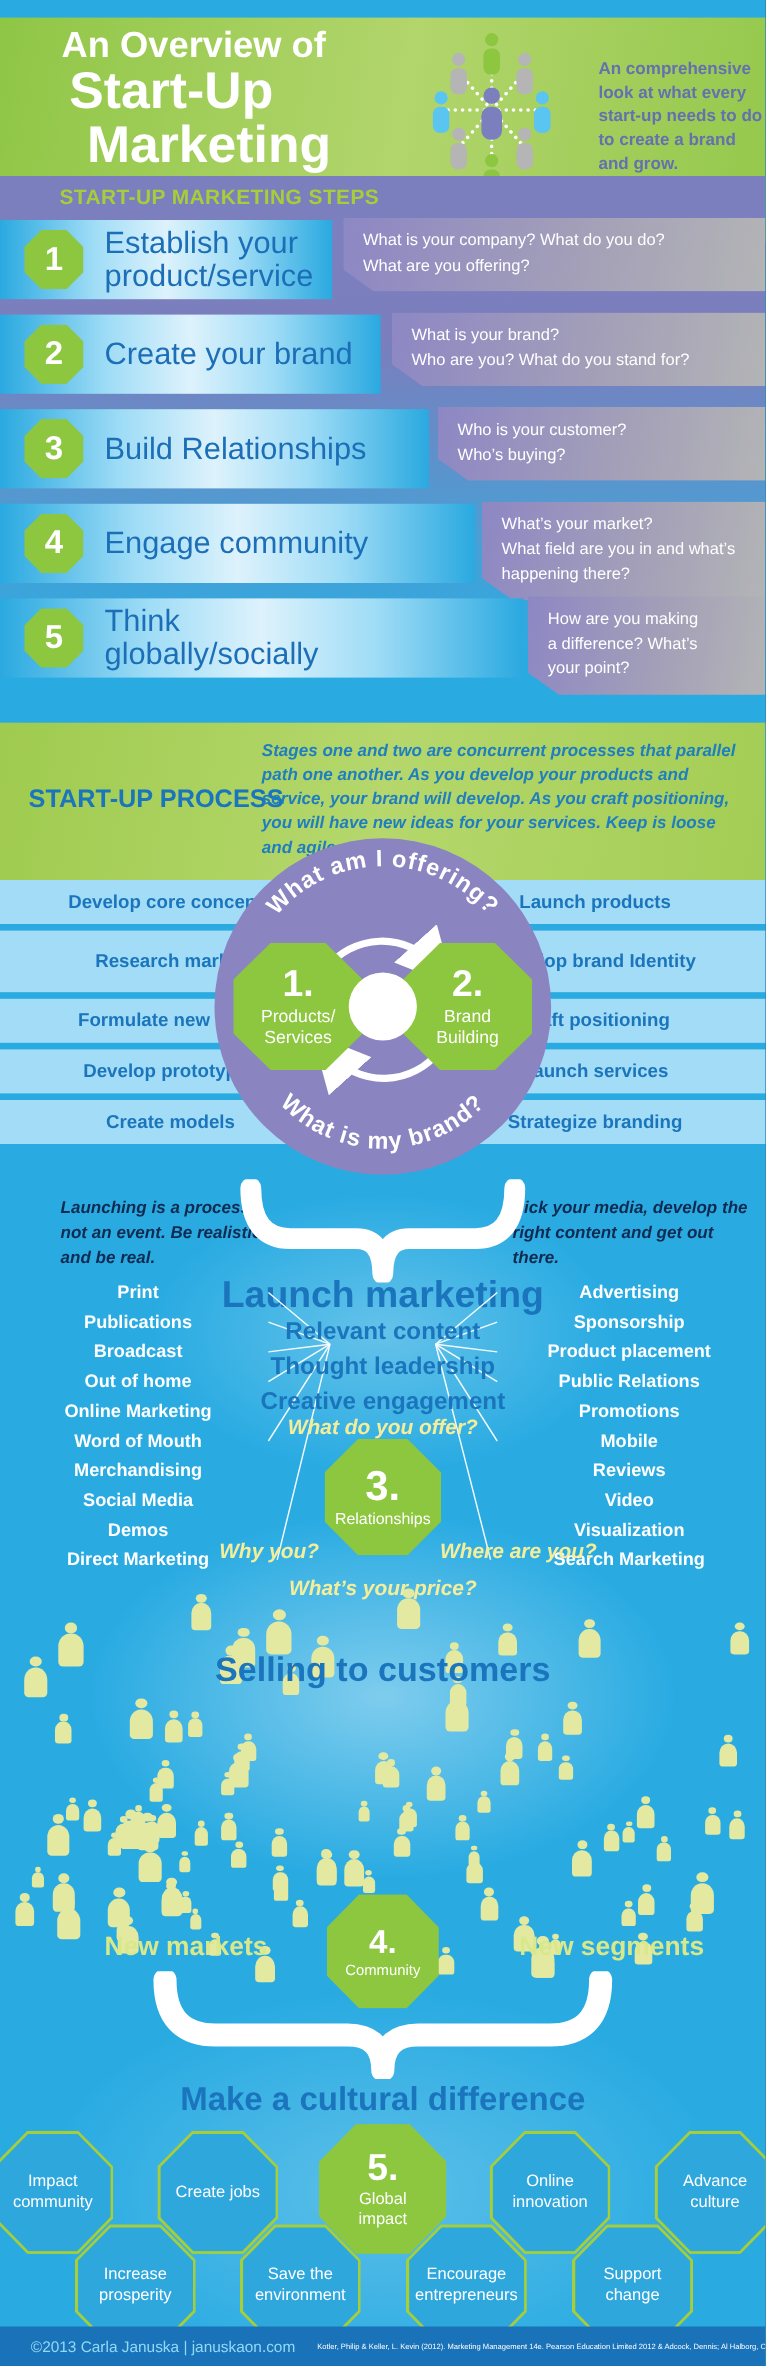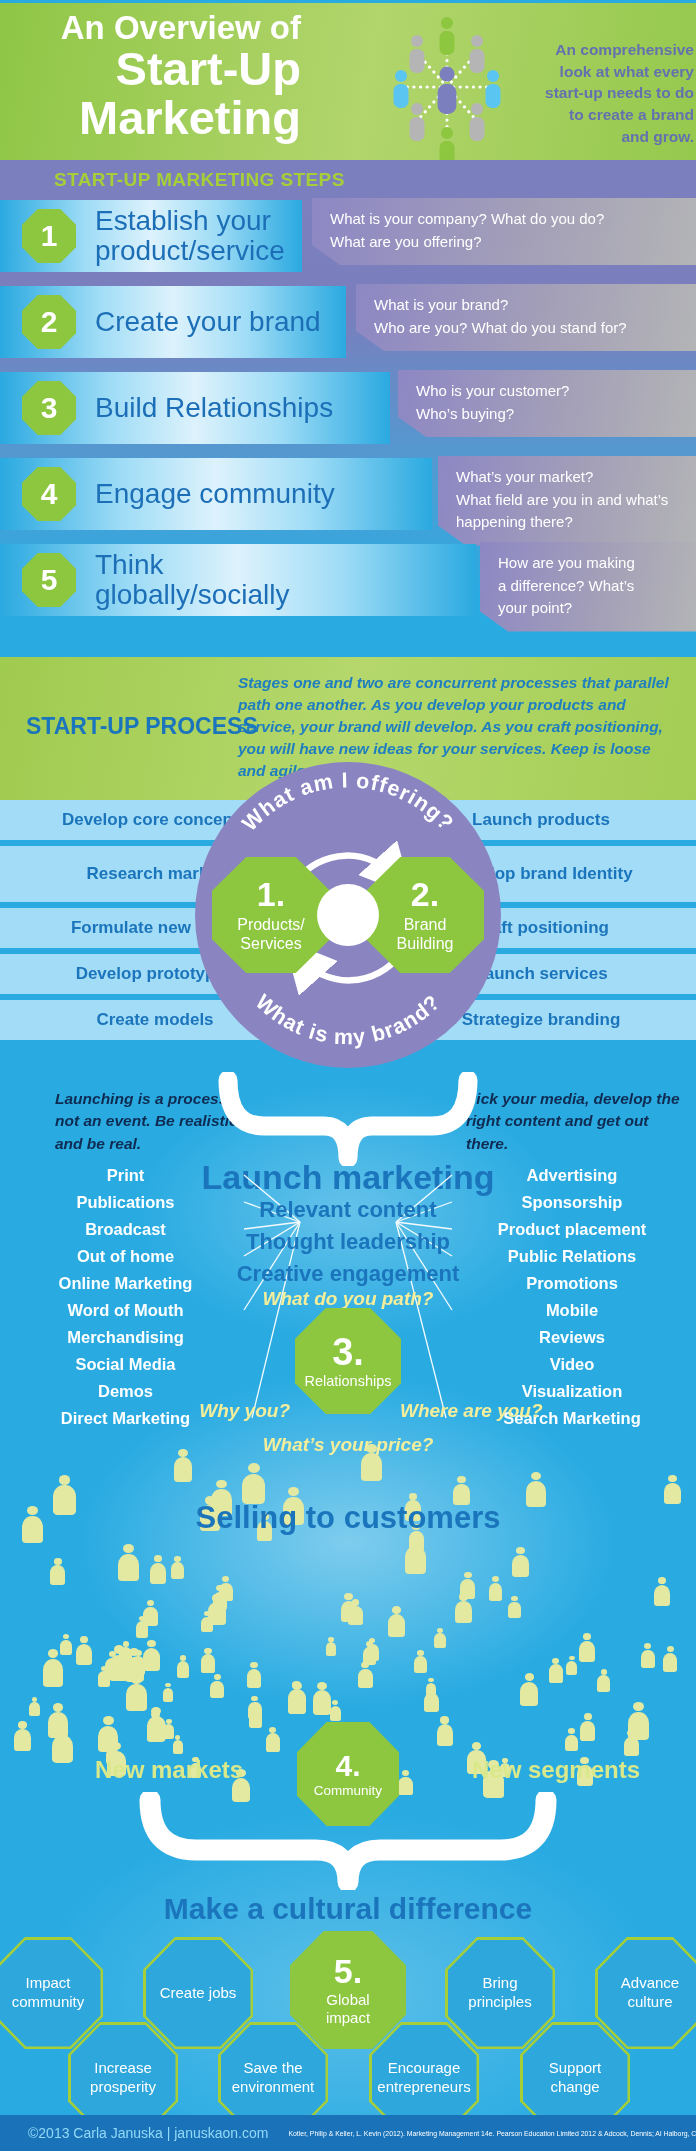--- a/index.html
+++ b/index.html
@@ -1,22 +1,22 @@
 <!DOCTYPE html>
 <html><head>
 <meta charset="utf-8">
 <style>
   :root{ --octo: polygon(29% 0,71% 0,100% 29%,100% 71%,71% 100%,29% 100%,0 71%,0 29%); }
   *{margin:0;padding:0;box-sizing:border-box;}
   body{background:#555;font-family:"Liberation Sans",sans-serif;}
   .page{position:relative;width:696px;height:2151px;overflow:hidden;background:#29abe2;margin:0 auto;}
 
   
-  .hdr{position:absolute;top:3px;left:0;width:696px;height:205px;
-    background:linear-gradient(100deg,#8fc646 0%,#b2d56c 52%,#94c84c 100%);text-align:right;}
+  .hdr{position:absolute;top:16px;left:0;width:696px;height:205px;
+    background:linear-gradient(100deg,#8fc646 0%,#b2d56c 52%,#94c84c 100%);}
   .title{position:absolute;top:8px;left:52px;color:#fff;font-weight:bold;line-height:1.04;}
   .t1{font-size:33px;padding-left:4px;}
   .t2{font-size:47px;padding-left:11px;}
   .t3{font-size:47px;padding-left:27px;}
   .net-icon{position:absolute;left:388px;top:6px;}
   .tagline{position:absolute;left:544px;top:36px;width:150px;font-size:15.5px;font-weight:600;
     color:#6471ae;line-height:1.4;}
 
   
   .band{position:absolute;top:160px;left:0;width:696px;height:40px;background:#7b7fbd;}
@@ -331,21 +331,21 @@
       <div class="chan">Visualization</div>
       <div class="chan">Search Marketing</div>
     </div>
 
     <div class="center-lines">
       <div class="cl">Relevant content</div>
       <div class="cl">Thought leadership</div>
       <div class="cl">Creative engagement</div>
     </div>
 
-    <div class="yq q-offer">What do you path?</div>
+    <div class="yq q-offer">What do you offer?</div>
 
     <div class="oct-green oct3">
       <div class="nn">3.</div>
       <div class="nl">Relationships</div>
     </div>
 
     <div class="yq q-why">Why you?</div>
     <div class="yq q-where">Where are you?</div>
     <div class="yq q-price">What’s your price?</div>
 
@@ -753,21 +753,21 @@
     <div class="oct o-t1">
       <div class="out"></div>
       <div class="in">Impact community</div>
     </div>
     <div class="oct o-t2">
       <div class="out"></div>
       <div class="in">Create jobs</div>
     </div>
     <div class="oct o-t3">
       <div class="out"></div>
-      <div class="in">Bring principles</div>
+      <div class="in">Online innovation</div>
     </div>
     <div class="oct o-t4">
       <div class="out"></div>
       <div class="in">Advance culture</div>
     </div>
     <div class="oct o-b1">
       <div class="out"></div>
       <div class="in">Increase prosperity</div>
     </div>
     <div class="oct o-b2">

